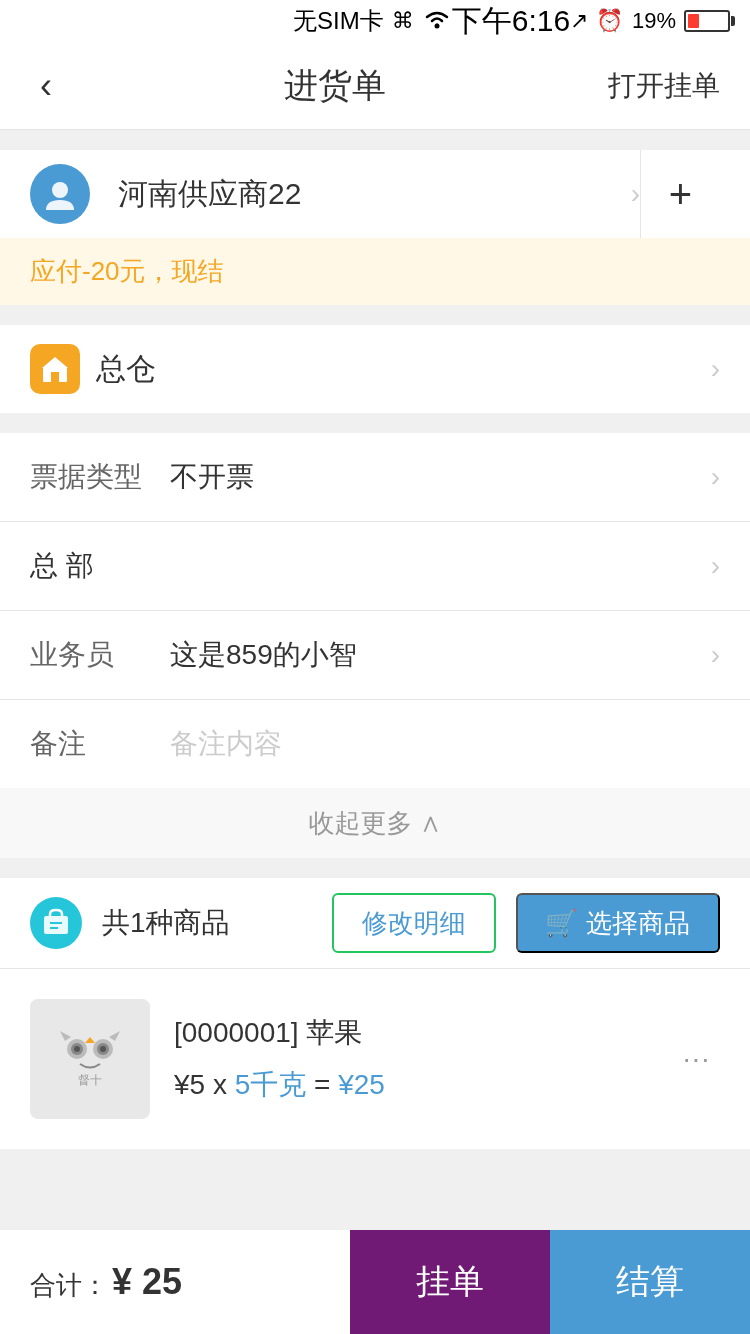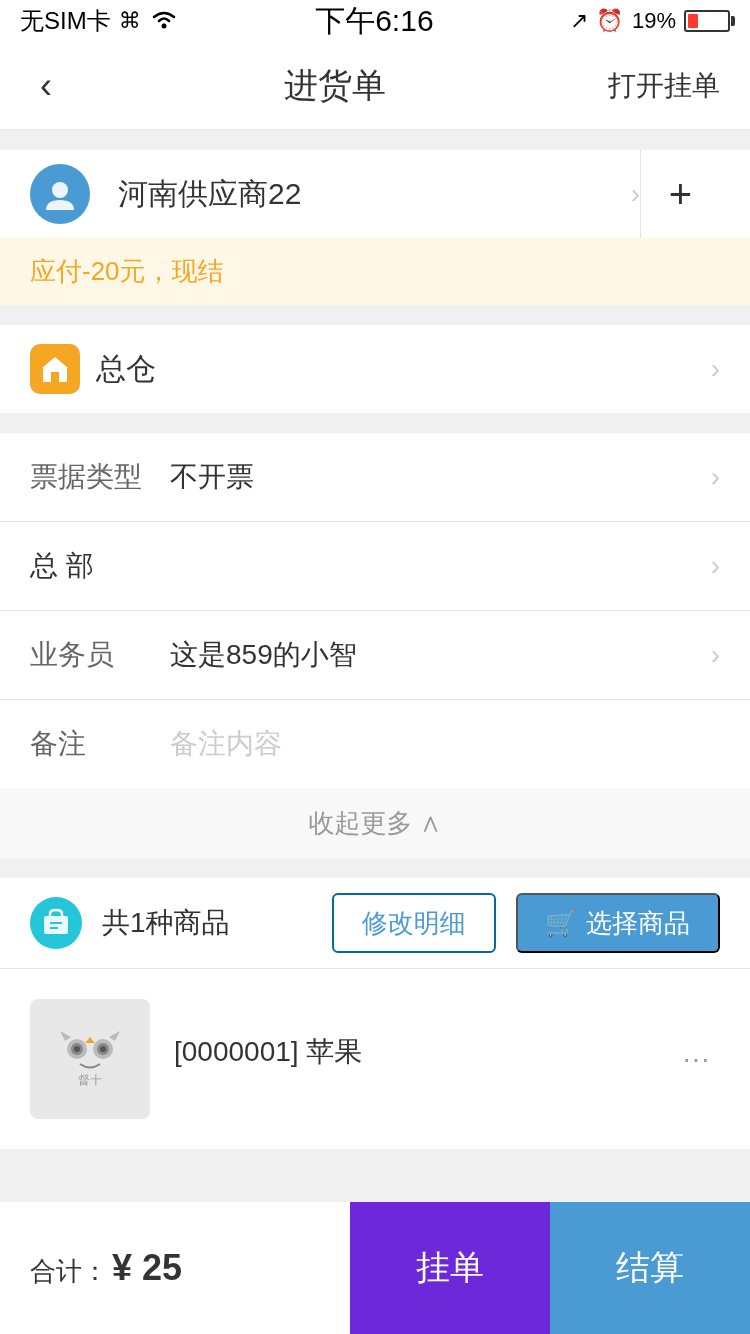--- a/index.html
+++ b/index.html
@@ -14,21 +14,21 @@
       overflow-x: hidden;
     }
 
     
     .status-bar {
       width: 750px;
       height: 42px;
       background: #fff;
       display: flex;
       align-items: center;
-      justify-content: space-between;
+      justify-content: flex-end;
       padding: 0 20px;
       font-size: 24px;
       color: #000;
     }
     .status-left {
       display: flex;
       align-items: center;
       gap: 8px;
       font-size: 24px;
     }
@@ -252,21 +252,21 @@
       flex-shrink: 0;
     }
     .product-count-text {
       flex: 1;
       font-size: 28px;
       color: #333;
     }
     .btn-outline {
       height: 60px;
       padding: 0 28px;
-      border: 2px solid #0369a1;
+      border: 2px solid #22c55e;
       border-radius: 6px;
       background: #fff;
       color: #4a9bd4;
       font-size: 26px;
       display: flex;
       align-items: center;
       cursor: pointer;
     }
     .btn-primary {
       height: 60px;
@@ -329,21 +329,21 @@
     .page-footer-spacing {
       height: 120px;
     }
 
     
     .bottom-bar {
       position: fixed;
       bottom: 0;
       left: 0;
       width: 750px;
-      height: 132px;
+      height: 104px;
       display: flex;
       align-items: stretch;
       background: #fff;
     }
     .bottom-total {
       flex: 1;
       display: flex;
       flex-direction: column;
       justify-content: center;
       padding: 0 30px;
@@ -357,21 +357,21 @@
       font-size: 36px;
       color: #333;
       font-weight: 600;
     }
     .total-count {
       font-size: 22px;
       color: #999;
     }
     .bottom-btn-pending {
       width: 200px;
-      background: #6d28d9;
+      background: #701a75;
       display: flex;
       align-items: center;
       justify-content: center;
       color: #fff;
       font-size: 34px;
       cursor: pointer;
     }
     .bottom-btn-settle {
       width: 200px;
       background: #4a9bd4;
@@ -529,20 +529,27 @@
         <text x="35" y="65" text-anchor="middle" font-size="12" fill="#999">督十</text>
       </svg>
     </span>
   </div>
   <div class="product-info">
     <div class="product-name">
       <span>[0000001]</span>
       <span> </span>
       <span>苹果</span>
     </div>
+    <div class="product-price">
+      <span>¥5</span>
+      <span> x </span>
+      <span class="product-price-highlight">5千克</span>
+      <span> = </span>
+      <span class="product-price-highlight">¥25</span>
+    </div>
   </div>
   <span class="product-more">···</span>
 </div>
 
 <div class="page-footer-spacing"></div>
 
 <div class="bottom-bar">
   <div class="bottom-total">
     <div style="display:flex;align-items:baseline;gap:4px;">
       <span class="total-label">合计：</span>

